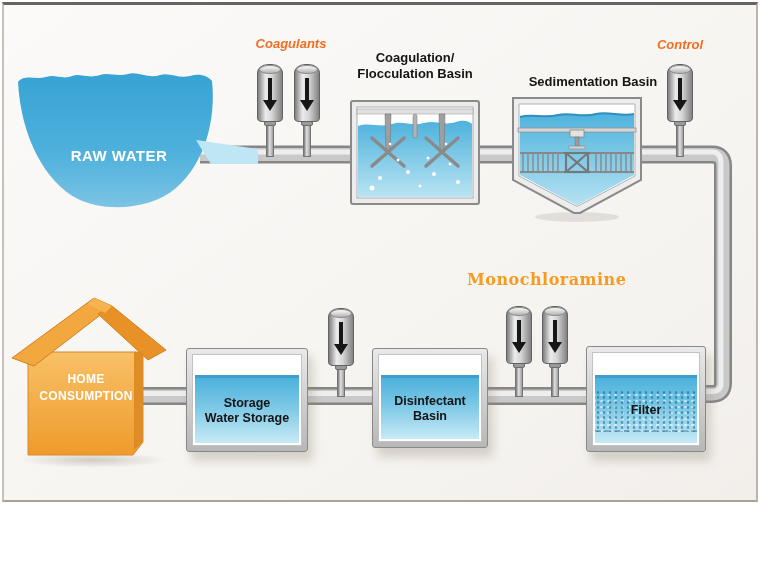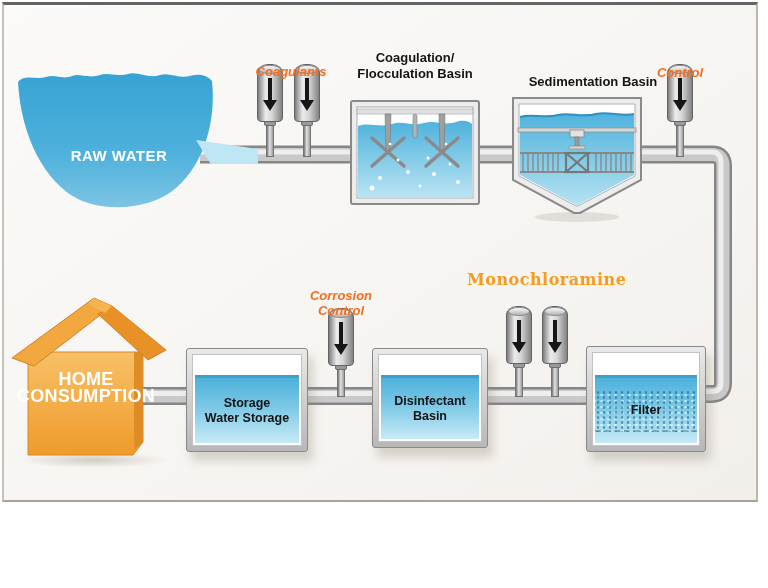--- a/index.html
+++ b/index.html
@@ -48,29 +48,29 @@
     background-image:radial-gradient(circle,rgba(20,95,135,0.55) 1px,transparent 1.6px),
                      radial-gradient(circle,rgba(255,255,255,0.55) 1px,transparent 1.5px);
     background-size:6px 5px,7px 6px;background-position:0 0,3px 2px;
     border-bottom:2px dashed rgba(25,95,140,0.45);}
   .basinlabel-in{position:absolute;left:0;right:0;top:0;bottom:0;display:flex;
     align-items:center;justify-content:center;text-align:center;
     font-weight:bold;font-size:12.5px;line-height:15px;color:#141414;}
 
   
   .chem{position:absolute;color:#f26e22;font-weight:bold;font-style:italic;
-    font-size:13px;line-height:15px;text-align:center;margin-top:28px;}
+    font-size:13px;line-height:15px;text-align:center;}
   .blklabel{position:absolute;color:#141414;font-weight:bold;font-size:13px;
     line-height:16px;text-align:center;}
   .mono{position:absolute;color:#f59b1e;font-family:"DejaVu Serif",serif;
     font-weight:bold;font-size:16px;white-space:nowrap;letter-spacing:0.5px;}
   .rawwater{position:absolute;left:44px;top:122px;width:150px;text-align:center;
     color:#ffffff;font-weight:bold;font-size:15px;letter-spacing:0.5px;margin-top:25px;}
   .hometext{position:absolute;left:12px;top:371px;width:148px;text-align:center;
-    color:#ffffff;font-weight:bold;font-size:18px;line-height:17px;letter-spacing:0.3px;}
+    color:#ffffff;font-weight:bold;font-size:12px;line-height:17px;letter-spacing:0.3px;}
 
   .wedge{position:absolute;left:196px;top:140px;width:62px;height:24px;background:#bfe6f4;
     clip-path:polygon(0% 0%,100% 38%,100% 100%,24% 100%);}
   .house-shadow{position:absolute;left:18px;top:452px;width:150px;height:16px;
     background:radial-gradient(ellipse at center,rgba(120,105,85,0.30),rgba(120,105,85,0) 70%);}
 </style>
 </head>
 <body>
 
 <div id="stage">
@@ -298,19 +298,15 @@
     <div class="flange"></div>
     <div class="cyl">
         <div class="cap"></div>
       <div class="arrow-shaft"></div>
       <div class="arrow-head"></div>
       </div>
   </div>
 
   <div class="chem" style="left:244px;top:36px;width:94px;">Coagulants</div>
   <div class="chem" style="left:643px;top:37px;width:74px;">Control</div>
-  <div class="chem" style="left:304px;top:260px;width:74px;">
-    <span>Corrosion</span><br>
-    <span>Control</span>
-  </div>
   <div class="mono" style="left:467px;top:270px;">Monochloramine</div>
 
 </div>
 
 </body></html>

